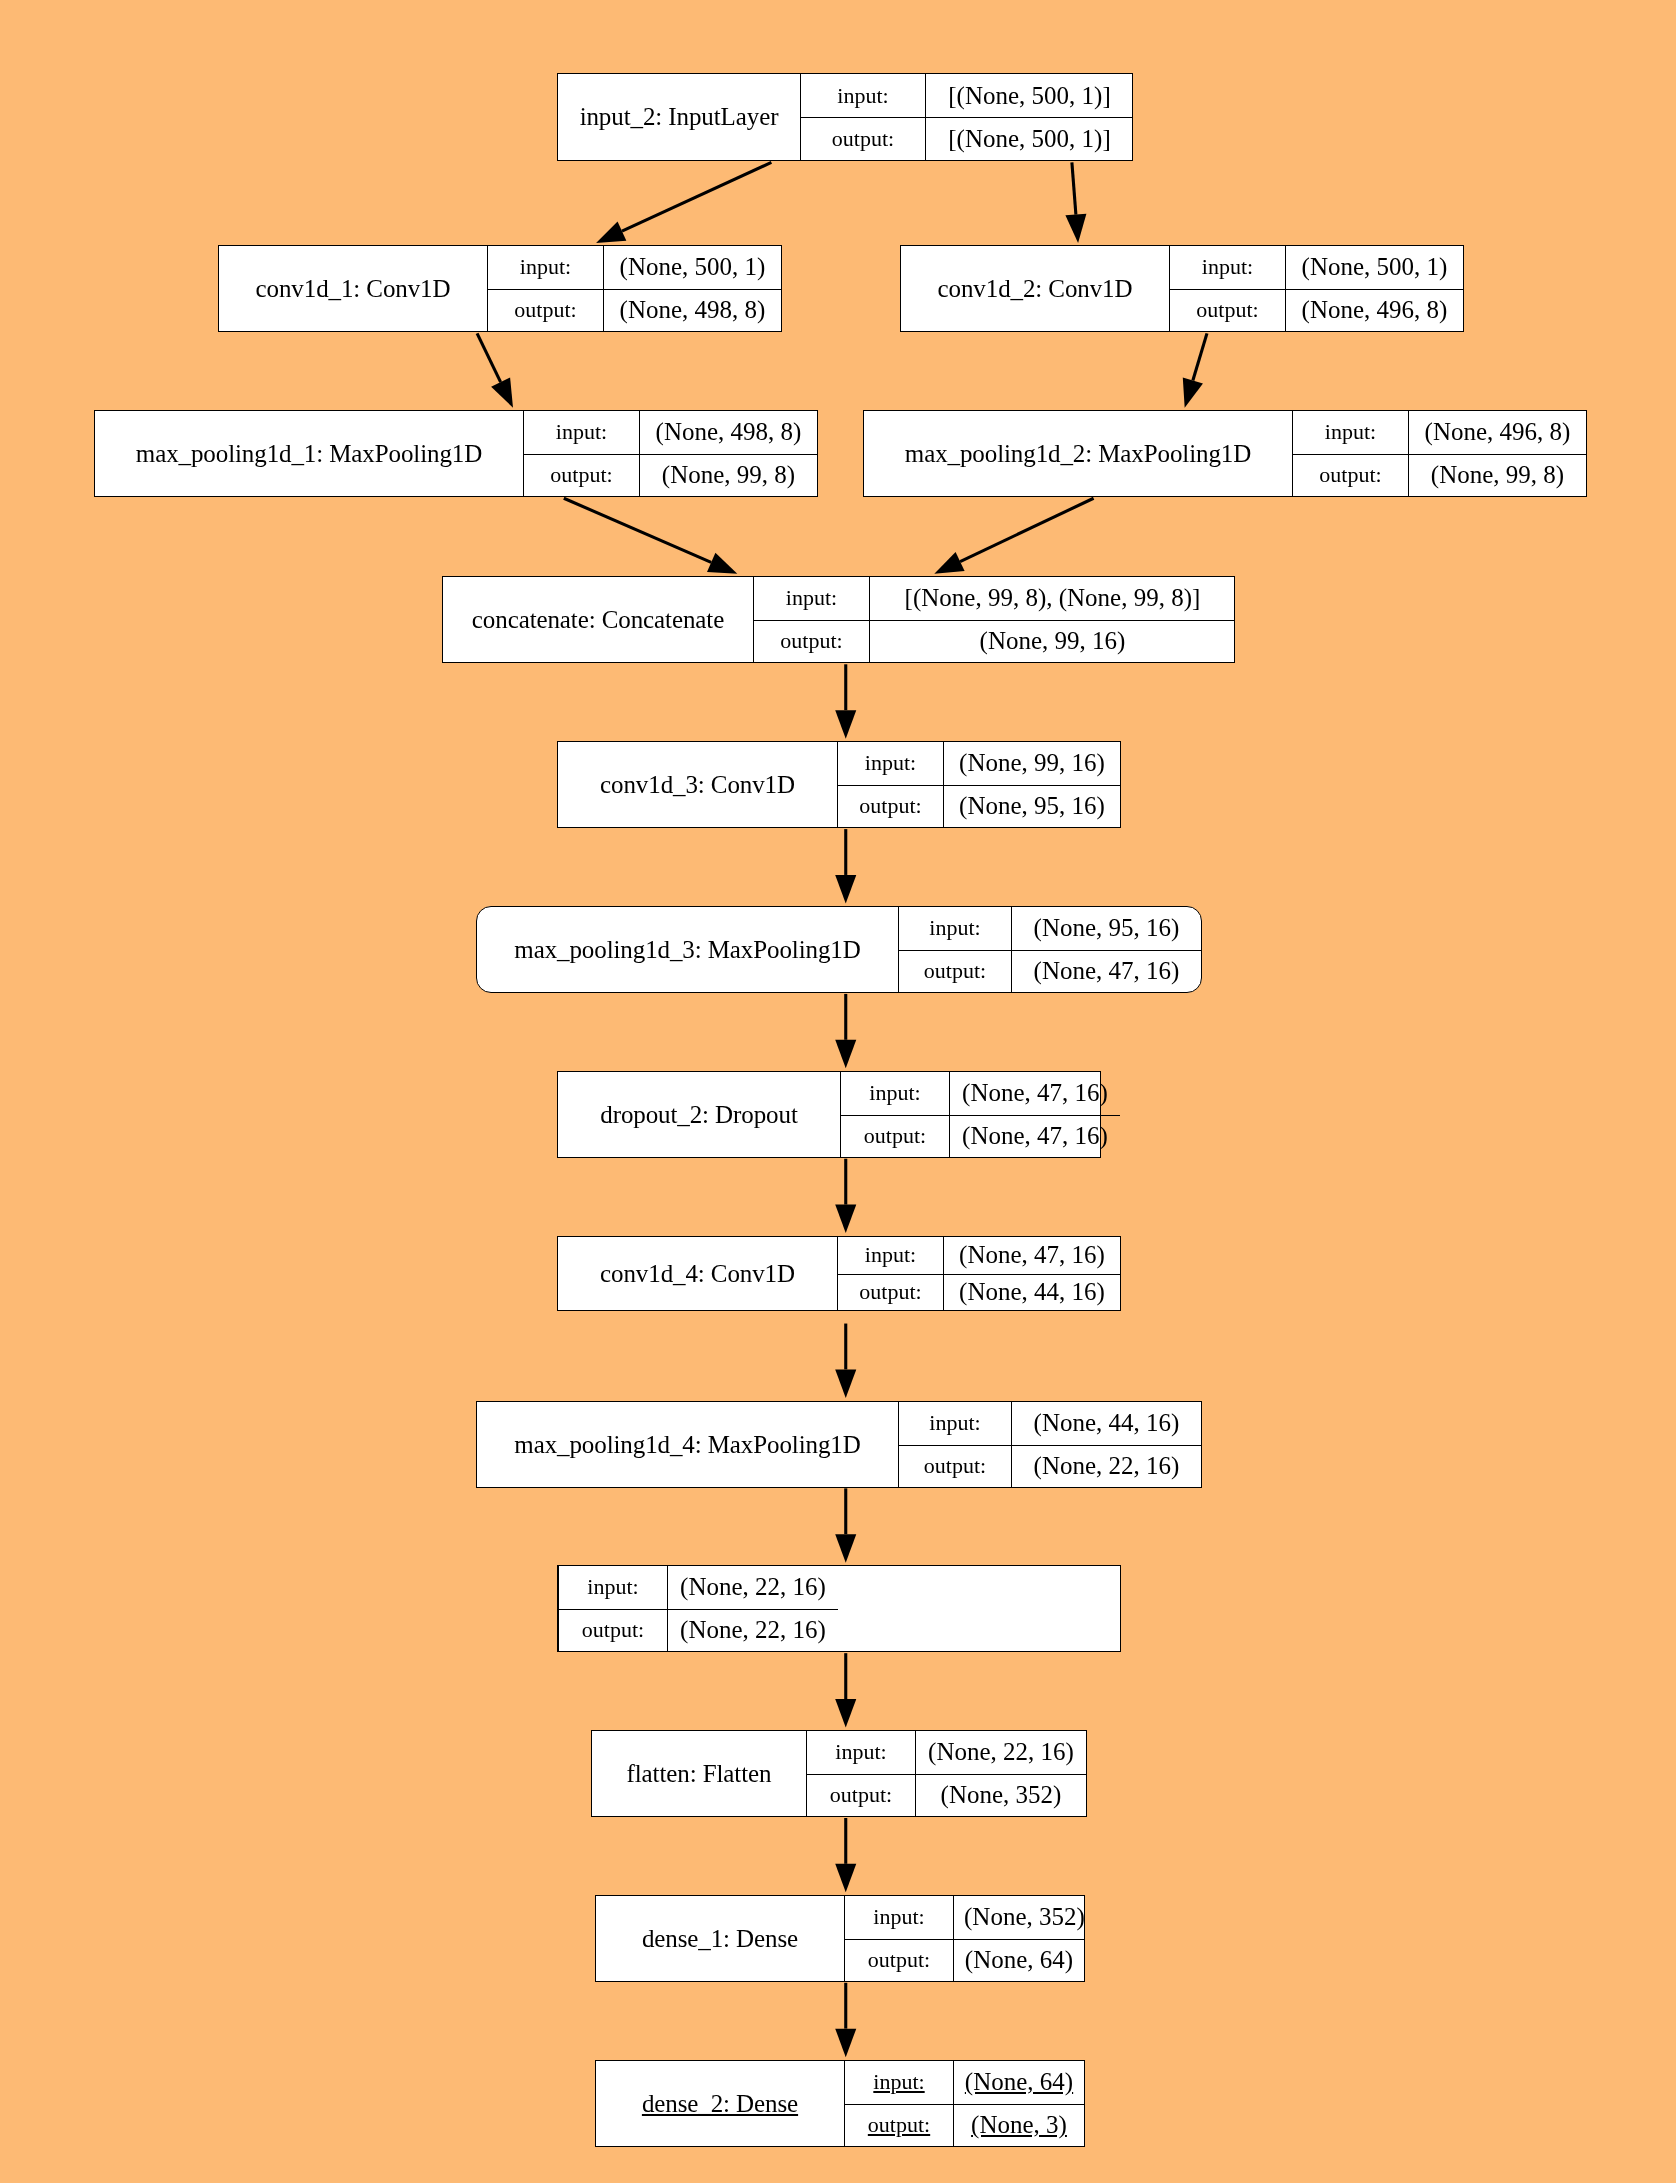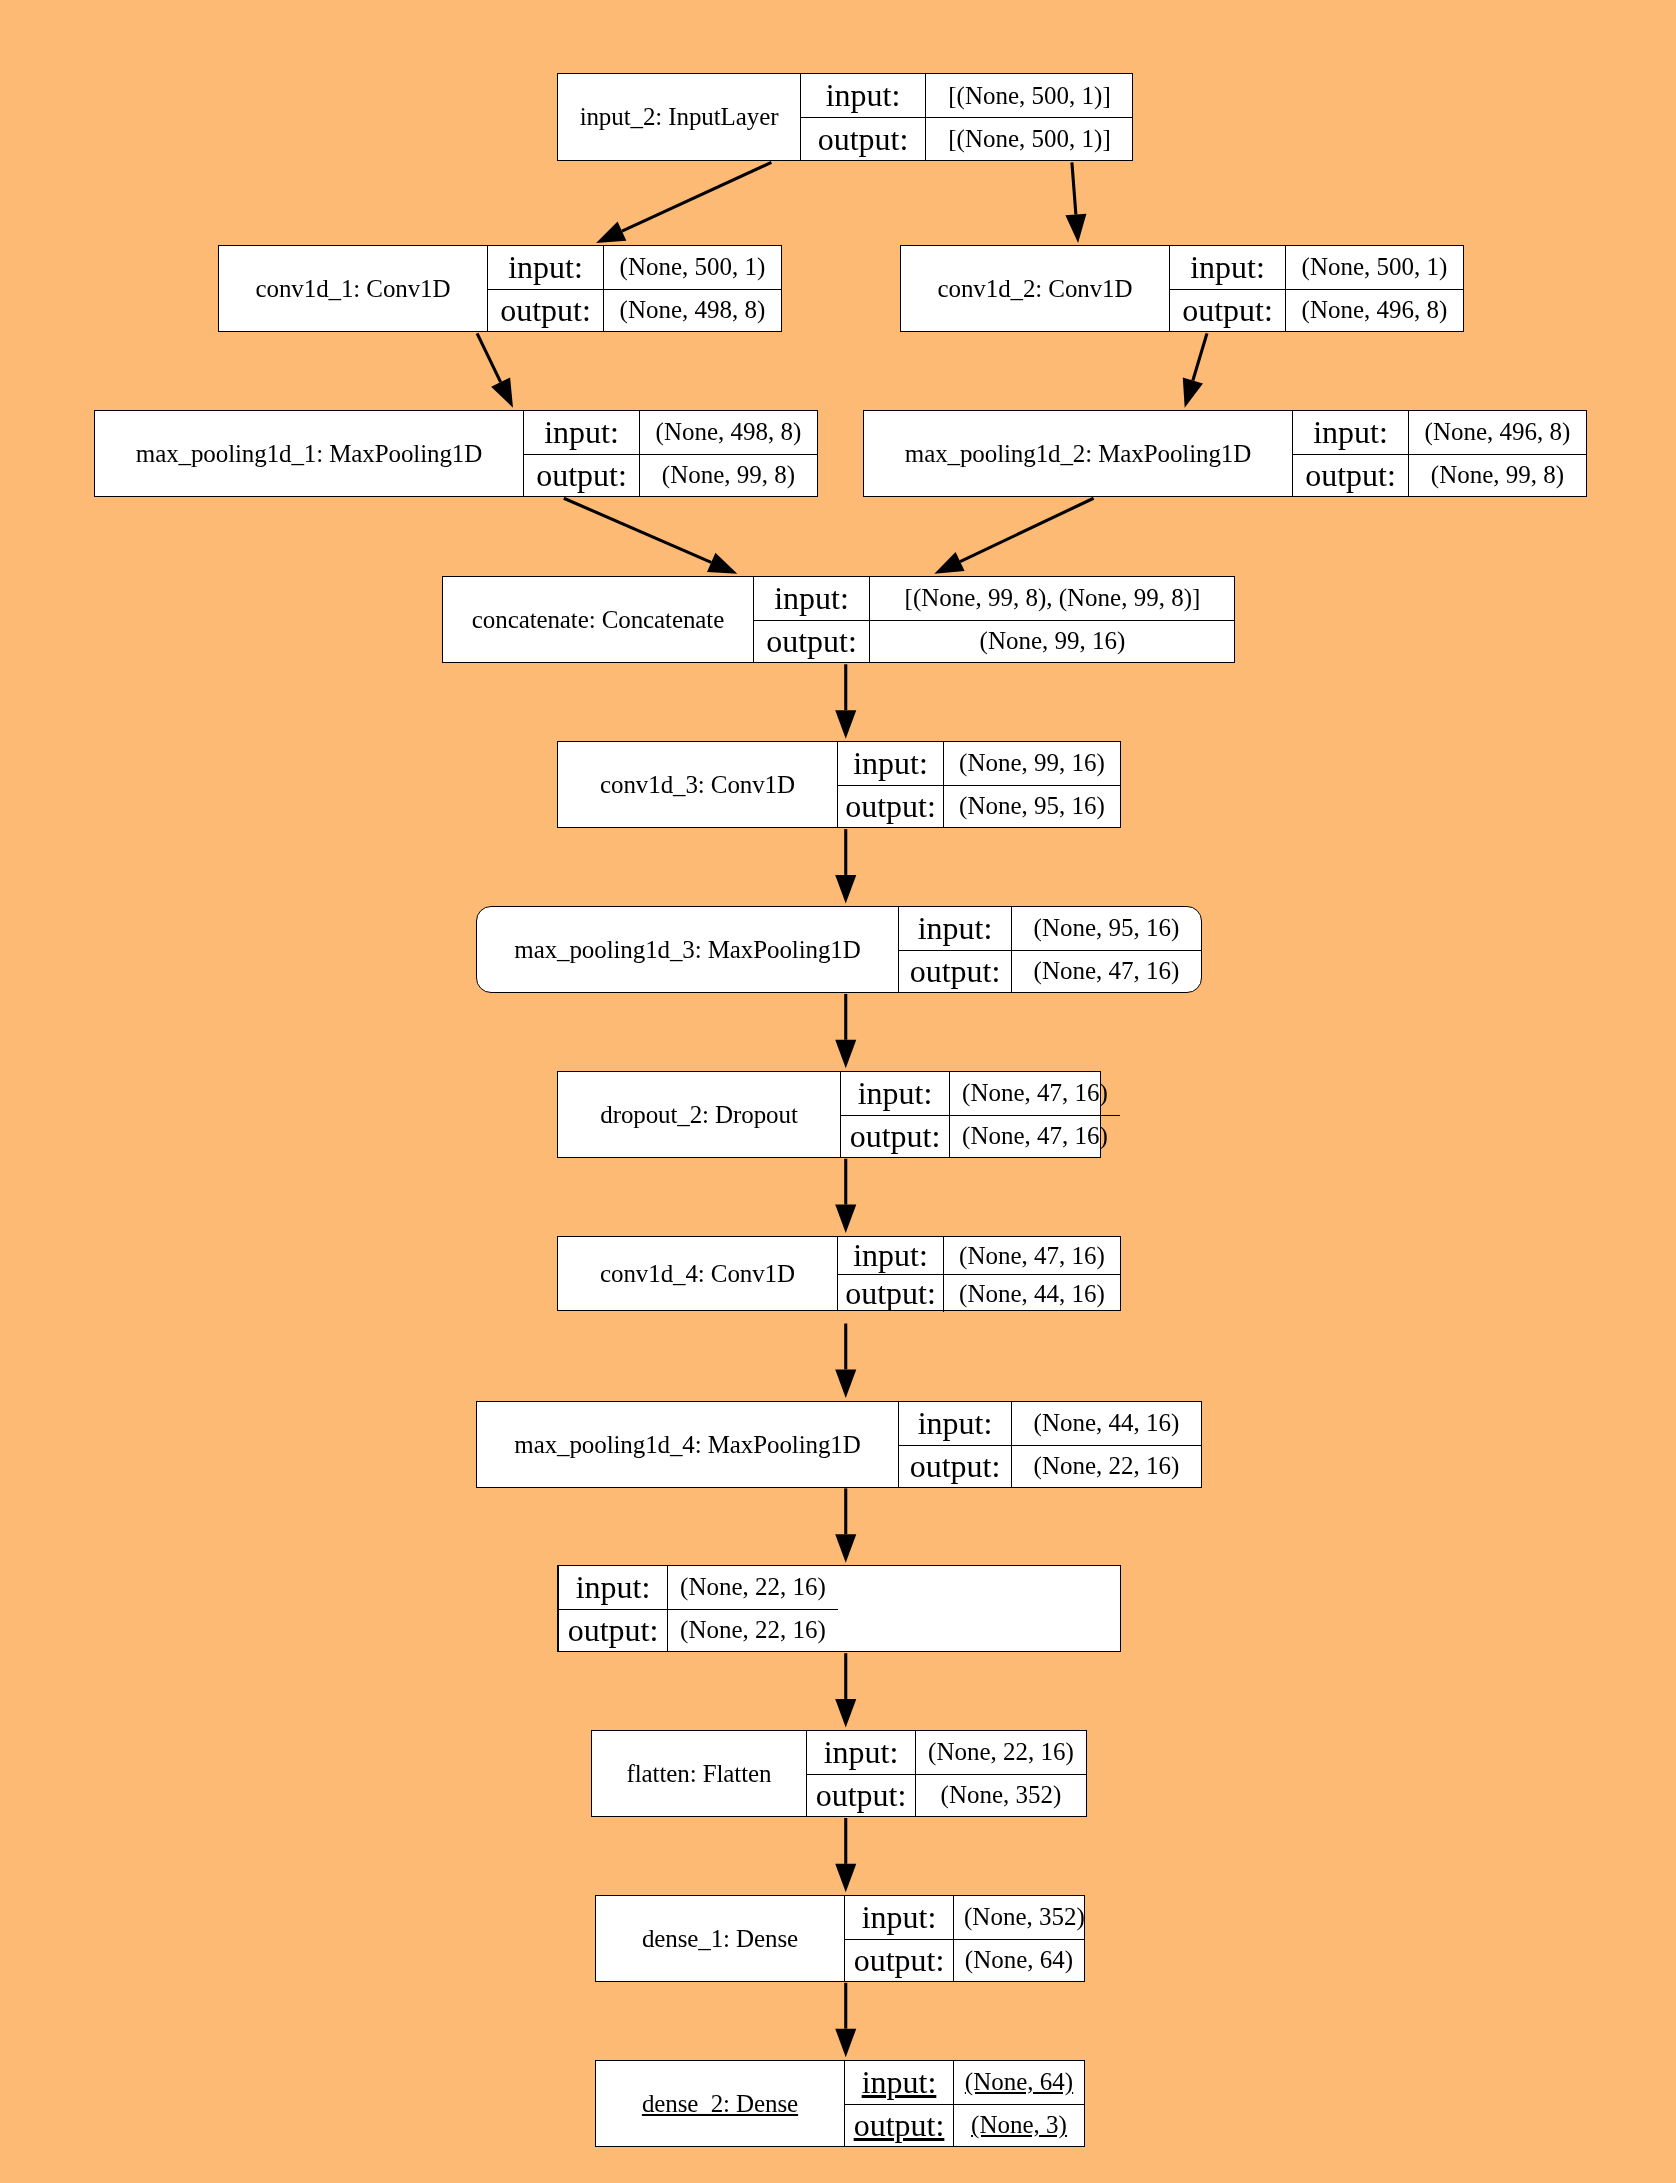--- a/index.html
+++ b/index.html
@@ -60,21 +60,21 @@
     box-sizing: border-box;
   }
   .node-row.row-output {
     border-top: 1.9px solid #000000;
   }
   .cell-key {
     display: flex;
     align-items: center;
     justify-content: center;
     box-sizing: border-box;
-    font-size: 32px;
+    font-size: 22px;
     color: #000000;
     white-space: nowrap;
     padding: 0 8.7px;
   }
   .cell-val {
     display: flex;
     align-items: center;
     justify-content: center;
     box-sizing: border-box;
     border-left: 1.9px solid #000000;

